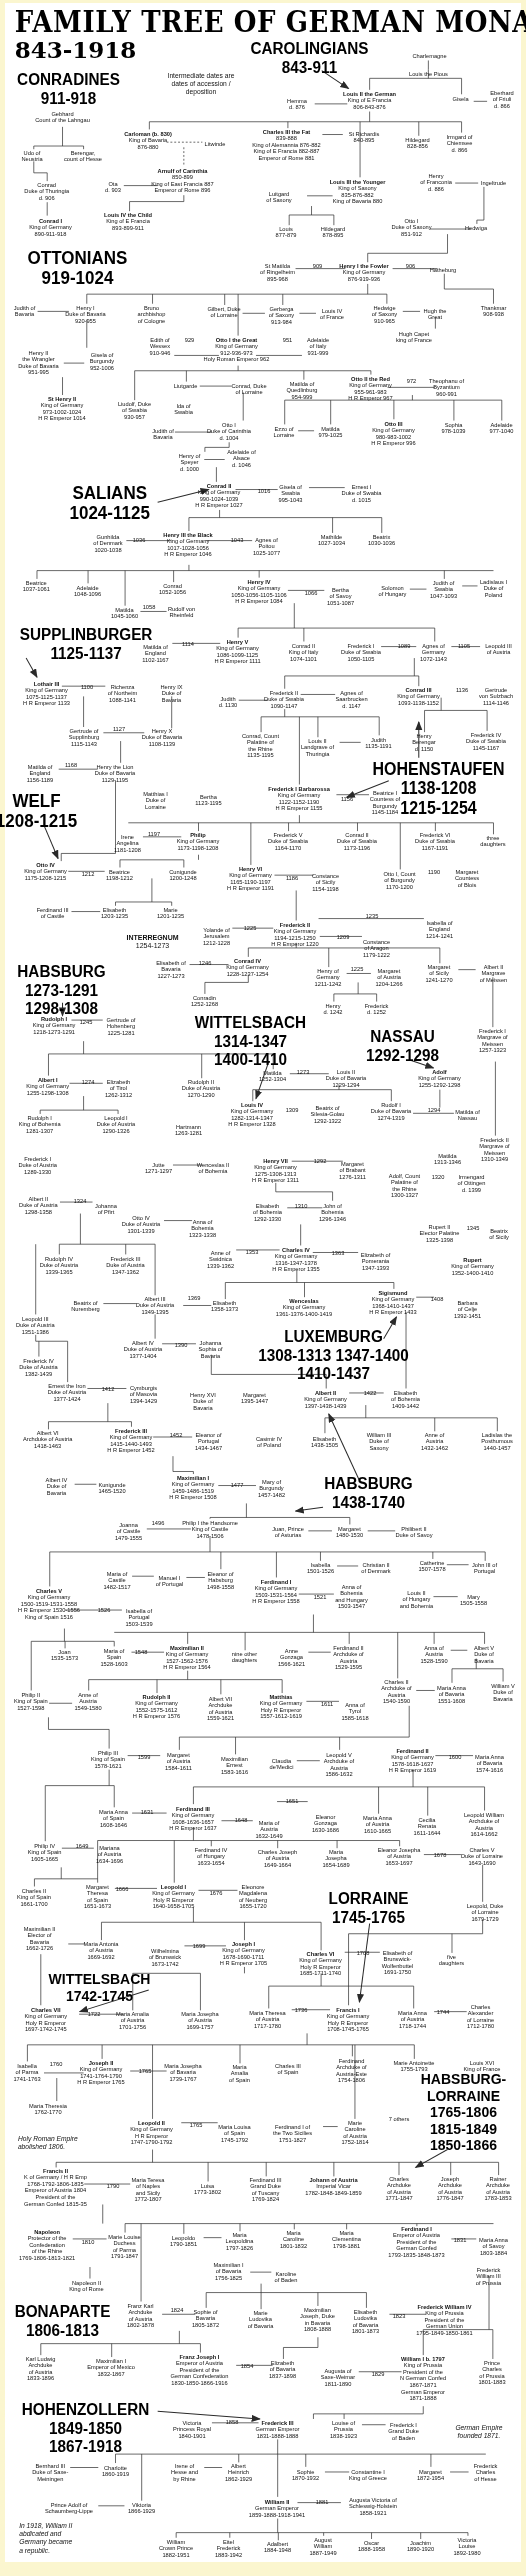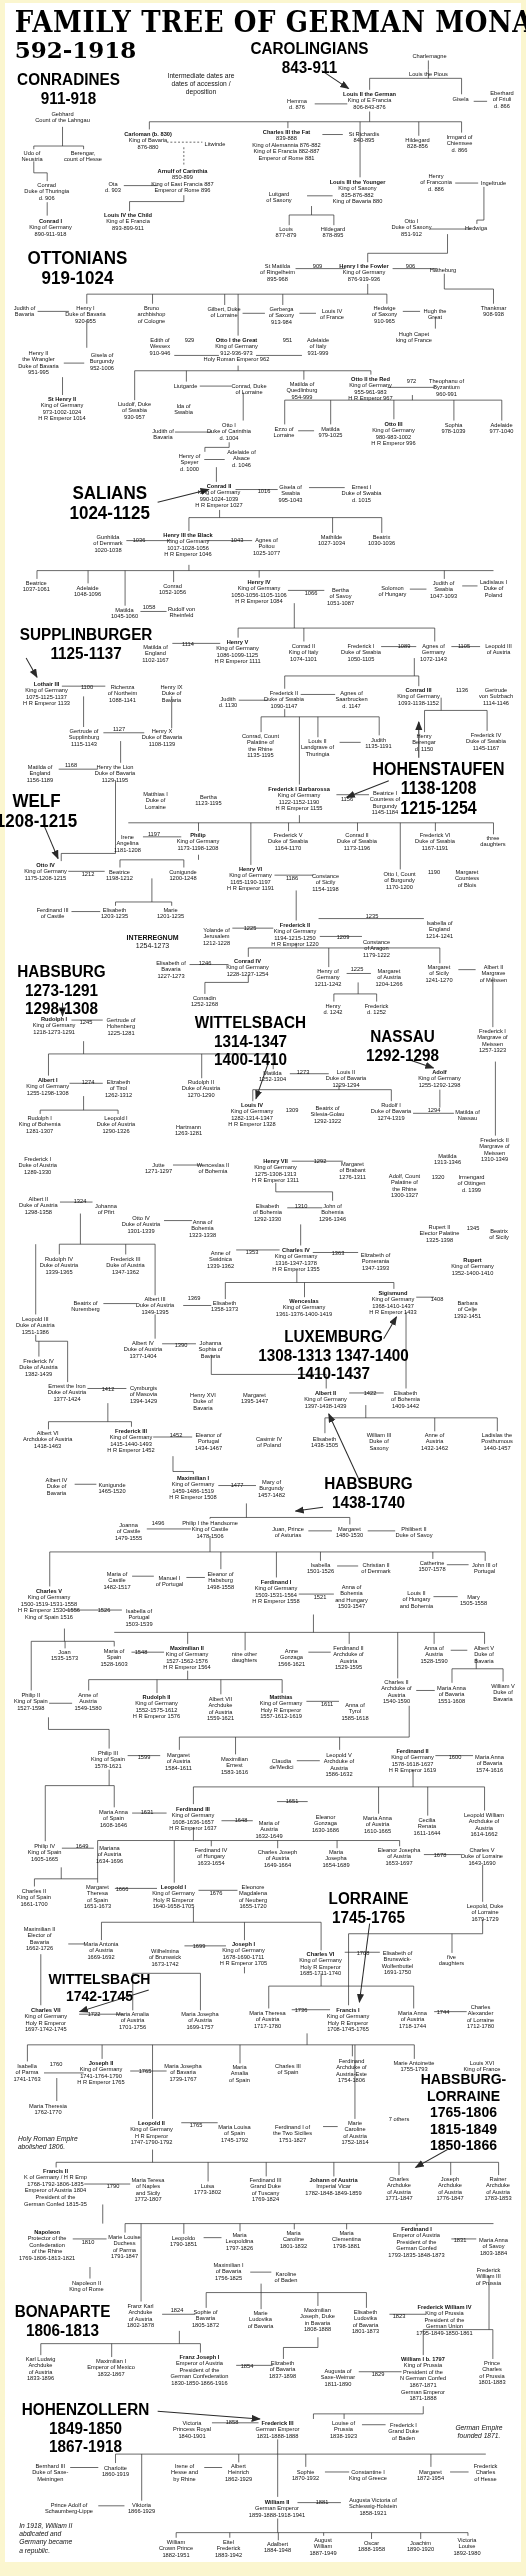--- a/index.html
+++ b/index.html
@@ -497,21 +497,21 @@
         <line x1="635" y1="1656" x2="671" y2="1668" stroke="#2a2a2a" stroke-width="1.6" marker-end="url(#ah)"></line>
         <line x1="593" y1="2092" x2="613" y2="2058" stroke="#2a2a2a" stroke-width="1.6" marker-end="url(#ah)"></line>
         <line x1="555" y1="2314" x2="507" y2="2210" stroke="#2a2a2a" stroke-width="1.6" marker-end="url(#ah)"></line>
         <line x1="498" y1="2356" x2="455" y2="2362" stroke="#2a2a2a" stroke-width="1.6" marker-end="url(#ah)"></line>
         <line x1="571" y1="3008" x2="555" y2="3131" stroke="#2a2a2a" stroke-width="1.6" marker-end="url(#ah)"></line>
         <line x1="225" y1="3112" x2="117" y2="3146" stroke="#2a2a2a" stroke-width="1.6" marker-end="url(#ah)"></line>
         <line x1="693" y1="3362" x2="643" y2="3390" stroke="#2a2a2a" stroke-width="1.6" marker-end="url(#ah)"></line>
         <line x1="239" y1="3772" x2="399" y2="3784" stroke="#2a2a2a" stroke-width="1.6" marker-end="url(#ah)"></line>
       </svg>
     <div class="title1">FAMILY TREE OF GERMAN MONARCHS</div>
-    <div class="title2">592‑1918</div>
+    <div class="title2">843‑1918</div>
   <div class="person" style="left: 400px; top: 50px; width: 50px;">
         <div>Charlemagne</div>
       </div>
       <div class="person" style="left: 396px; top: 68px; width: 56px;">
         <div>Louis the Pious</div>
       </div>
       <div class="person" style="left: 276px; top: 95px; width: 33px;">
         <div>Hemma</div>
         <div>d. 876</div>
       </div>

